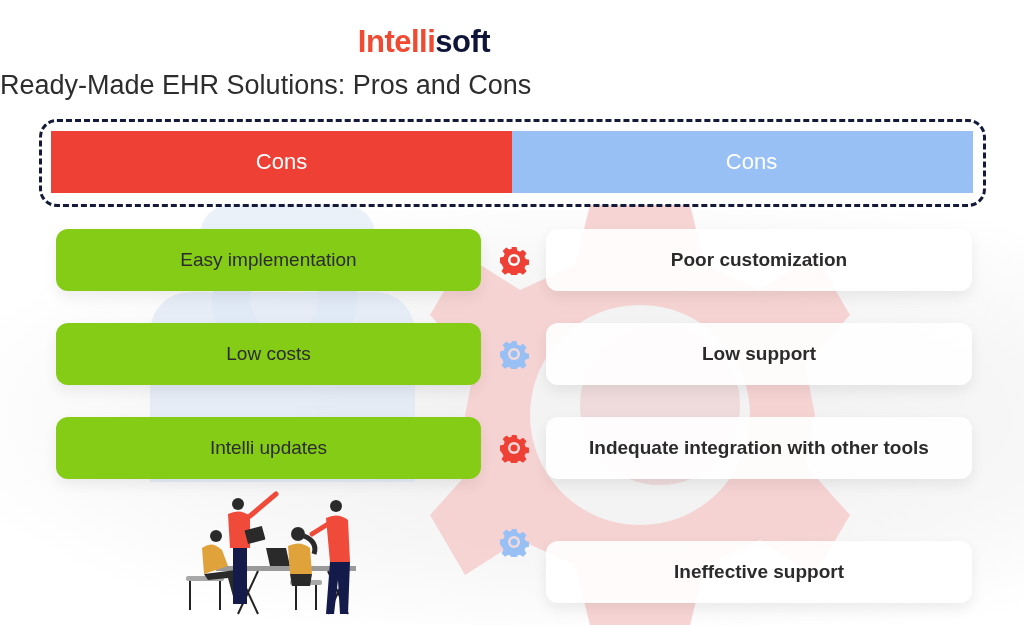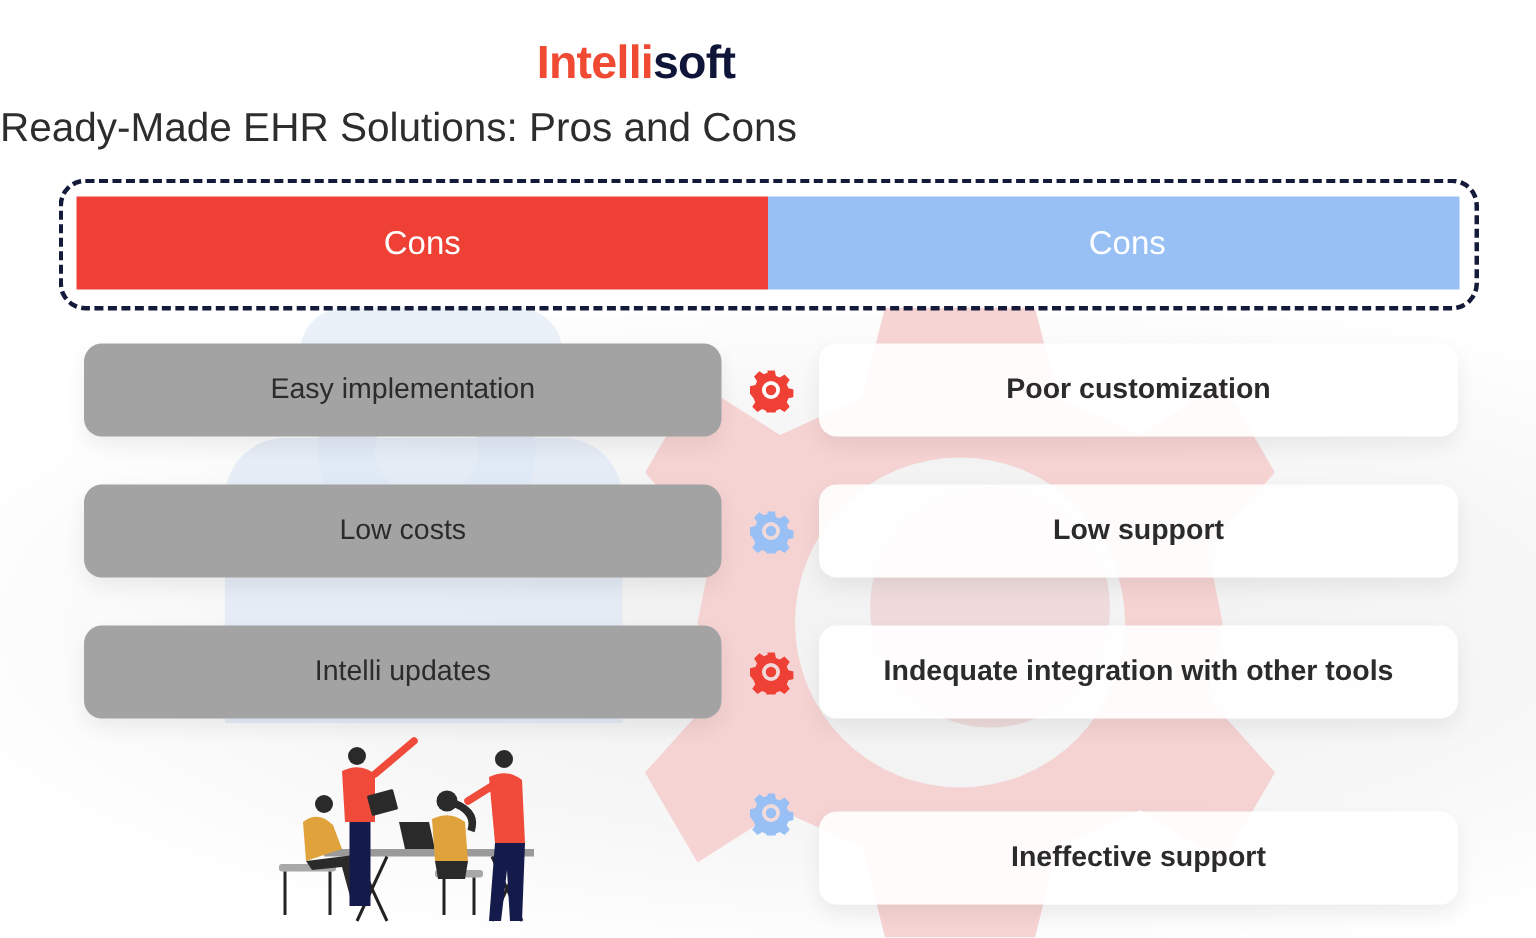--- a/index.html
+++ b/index.html
@@ -19,21 +19,21 @@
   .cons-cell { width: 461px; background: #98c0f5; padding-left: 18px; }
 
   
   .bg-shade { position: absolute; left: 0; top: 210px; width: 1024px; height: 415px;
     background: radial-gradient(ellipse at 60% 50%, #efefef 0%, #f7f7f7 50%, #ffffff 80%); }
   .bg-person-head { position: absolute; left: 212px; top: 230px; width: 145px; height: 140px; border-radius: 50%; border: 38px solid #dfe8f5; opacity: 0.85; }
   .bg-person-body { position: absolute; left: 150px; top: 292px; width: 265px; height: 190px; background: #dfe8f5; opacity: 0.75; border-radius: 40px 40px 0 0; }
   .bg-person-top { position: absolute; left: 200px; top: 205px; width: 175px; height: 40px; background: #e6eef8; opacity: 0.8; border-radius: 30px 30px 0 0; }
   .bg-gear { position: absolute; left: 430px; top: 205px; width: 420px; height: 420px; }
 
-  .card { position: absolute; height: 62px; background: #a3a3a3; border-radius: 12px;
+  .card { position: absolute; height: 62px; background: #84cc16; border-radius: 12px;
     box-shadow: 0 6px 14px rgba(0,0,0,0.07); display: flex; align-items: center; justify-content: center;
     font-size: 19px; color: #2b2b2b; }
   .card.translucent { background: rgba(255,255,255,0.9); font-weight: bold; }
   .pro-card { left: 56px; width: 425px; }
   .con-card { left: 546px; width: 426px; }
 
   .gear-icon { position: absolute; left: 499px; width: 30px; height: 30px; }
 
   .team { position: absolute; left: 178px; top: 490px; width: 200px; height: 128px; }
 </style>

